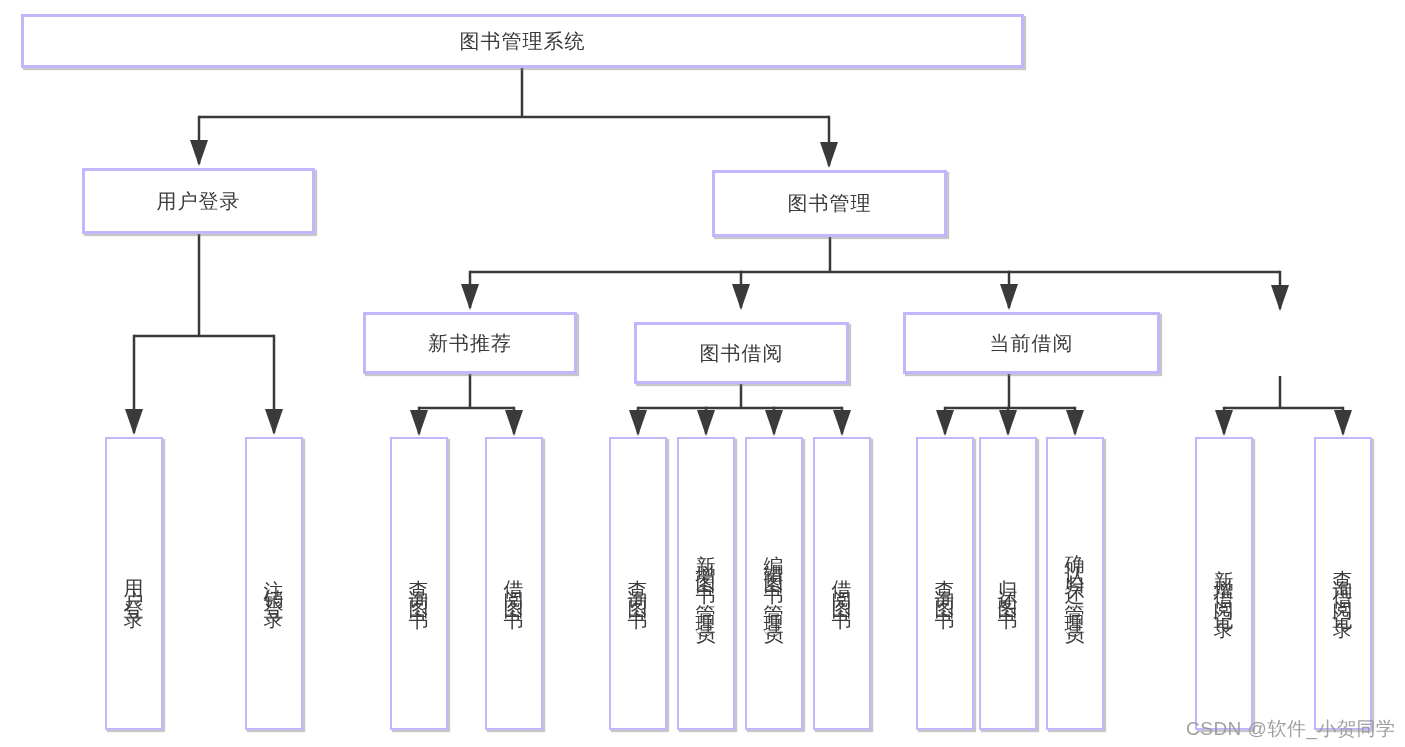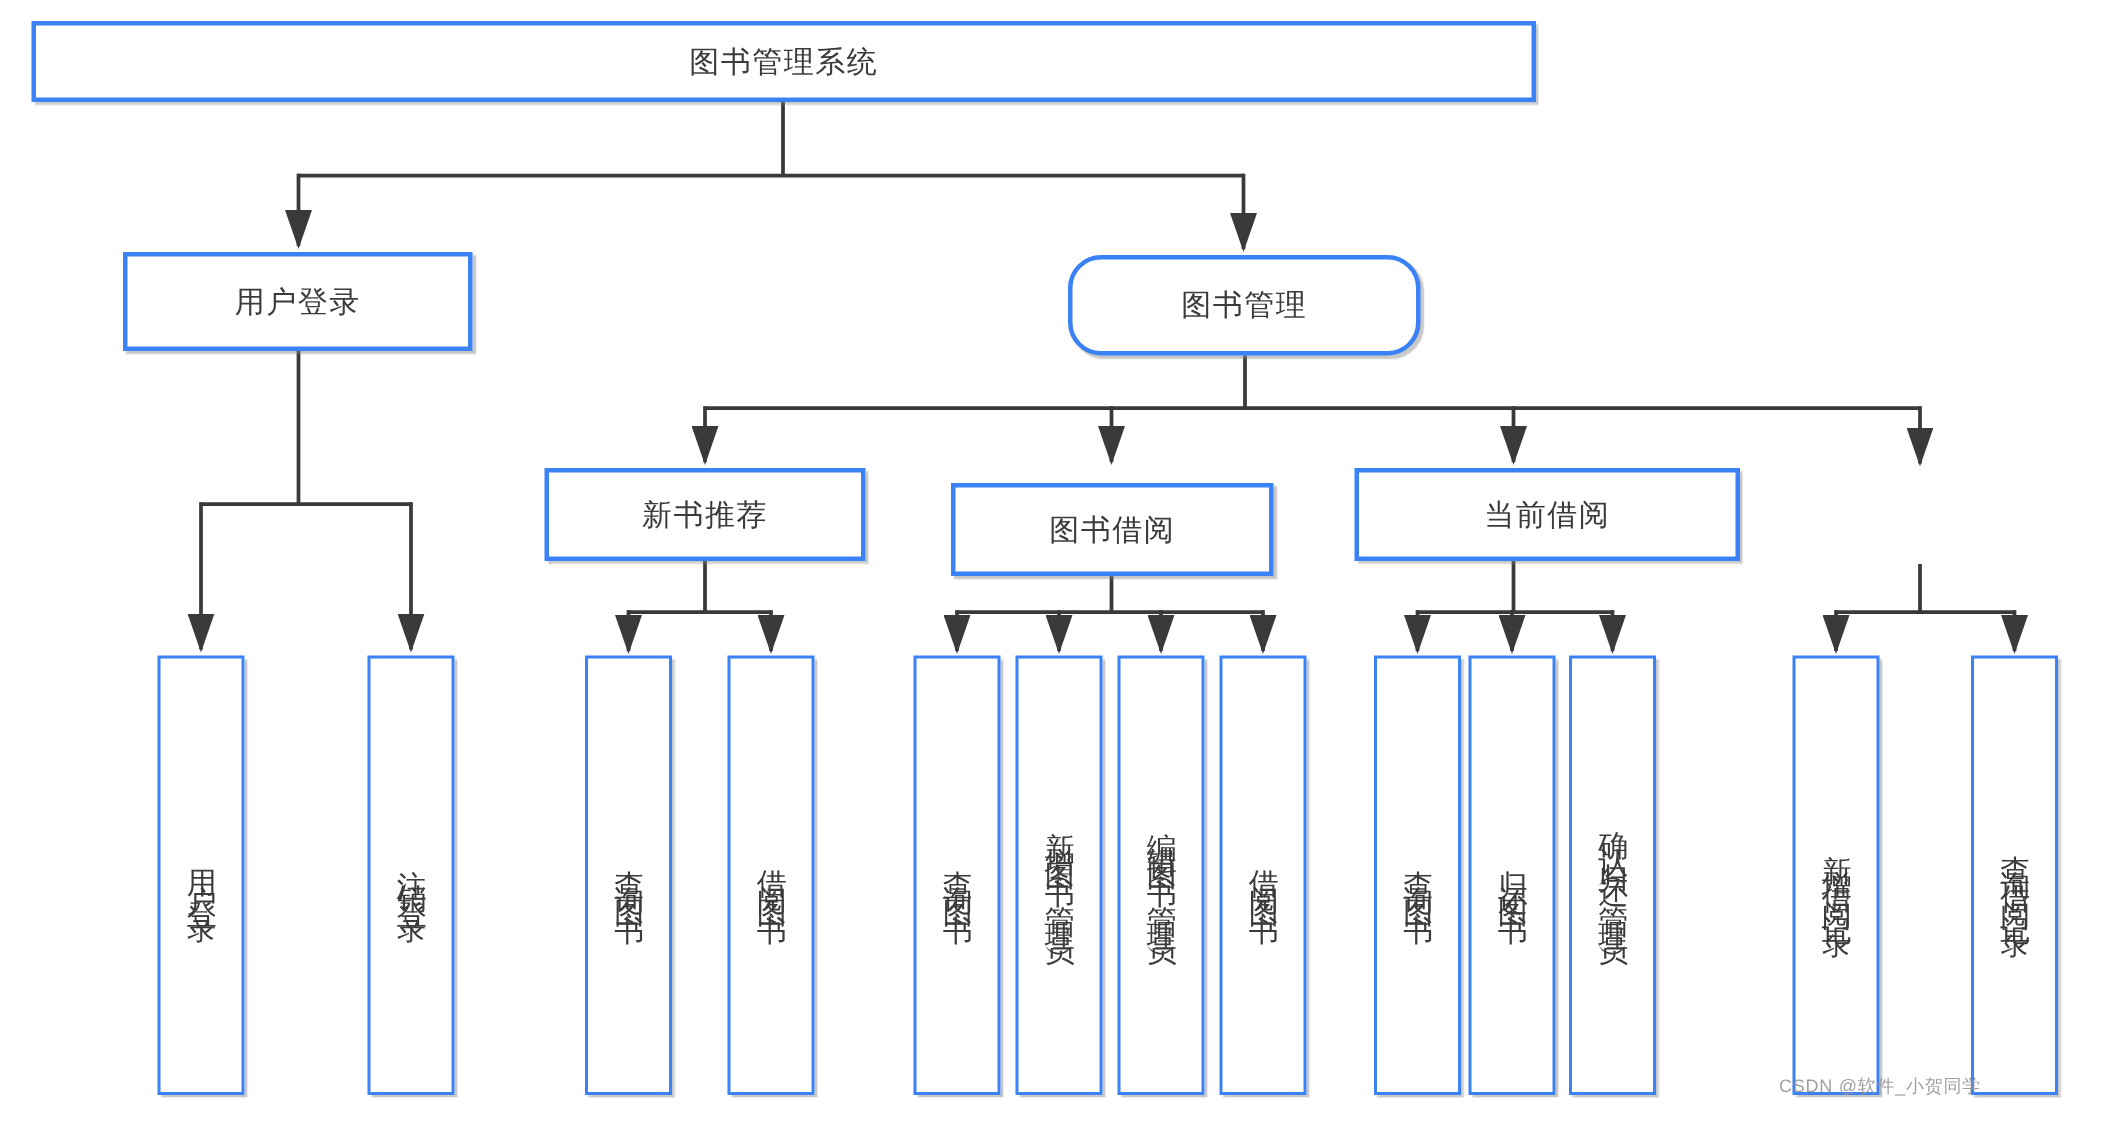--- a/index.html
+++ b/index.html
@@ -15,21 +15,21 @@
     position: absolute;
     left: 0; top: 0;
     width: 1405px; height: 747px;
     z-index: 1;
     pointer-events: none;
   }
   .node {
     position: absolute;
     box-sizing: border-box;
     background: #ffffff;
-    border: 3px solid #3b82f6;
+    border: 3px solid #c4b5fd;
     box-shadow: 2px 2px 1px rgba(130,130,130,0.45);
     display: flex;
     align-items: center;
     justify-content: center;
     color: #3b3b3b;
     z-index: 2;
   }
   .node.h span {
     font-size: 20px;
     letter-spacing: 1px;
@@ -40,21 +40,21 @@
     writing-mode: vertical-rl;
     text-orientation: mixed;
     font-size: 20px;
     line-height: 1;
     letter-spacing: 10px;
   }
   .watermark {
     position: absolute;
     left: 1186px;
     top: 716px;
-    font-size: 12px;
+    font-size: 19px;
     letter-spacing: 0.5px;
     color: rgba(150,150,150,0.9);
     z-index: 5;
     white-space: nowrap;
   }
 </style>
 </head>
 <body>
 
 <div class="canvas">
@@ -102,21 +102,21 @@
     </g>
   </svg>
 
   <div class="node h" style="left:21px; top:14px; width:1003px; height:54px;">
     <span>图书管理系统</span>
   </div>
 
   <div class="node h" style="left:82px; top:168px; width:233px; height:66px;">
     <span>用户登录</span>
   </div>
-  <div class="node h" style="left:712px; top:170px; width:235px; height:67px;border-radius:22px;">
+  <div class="node h" style="left:712px; top:170px; width:235px; height:67px;">
     <span>图书管理</span>
   </div>
 
   <div class="node h" style="left:363px; top:312px; width:214px; height:62px;">
     <span>新书推荐</span>
   </div>
   <div class="node h" style="left:634px; top:312px; width:215px; height:62px;margin-top:10px;">
     <span>图书借阅</span>
   </div>
   <div class="node h" style="left:903px; top:312px; width:257px; height:62px;">

